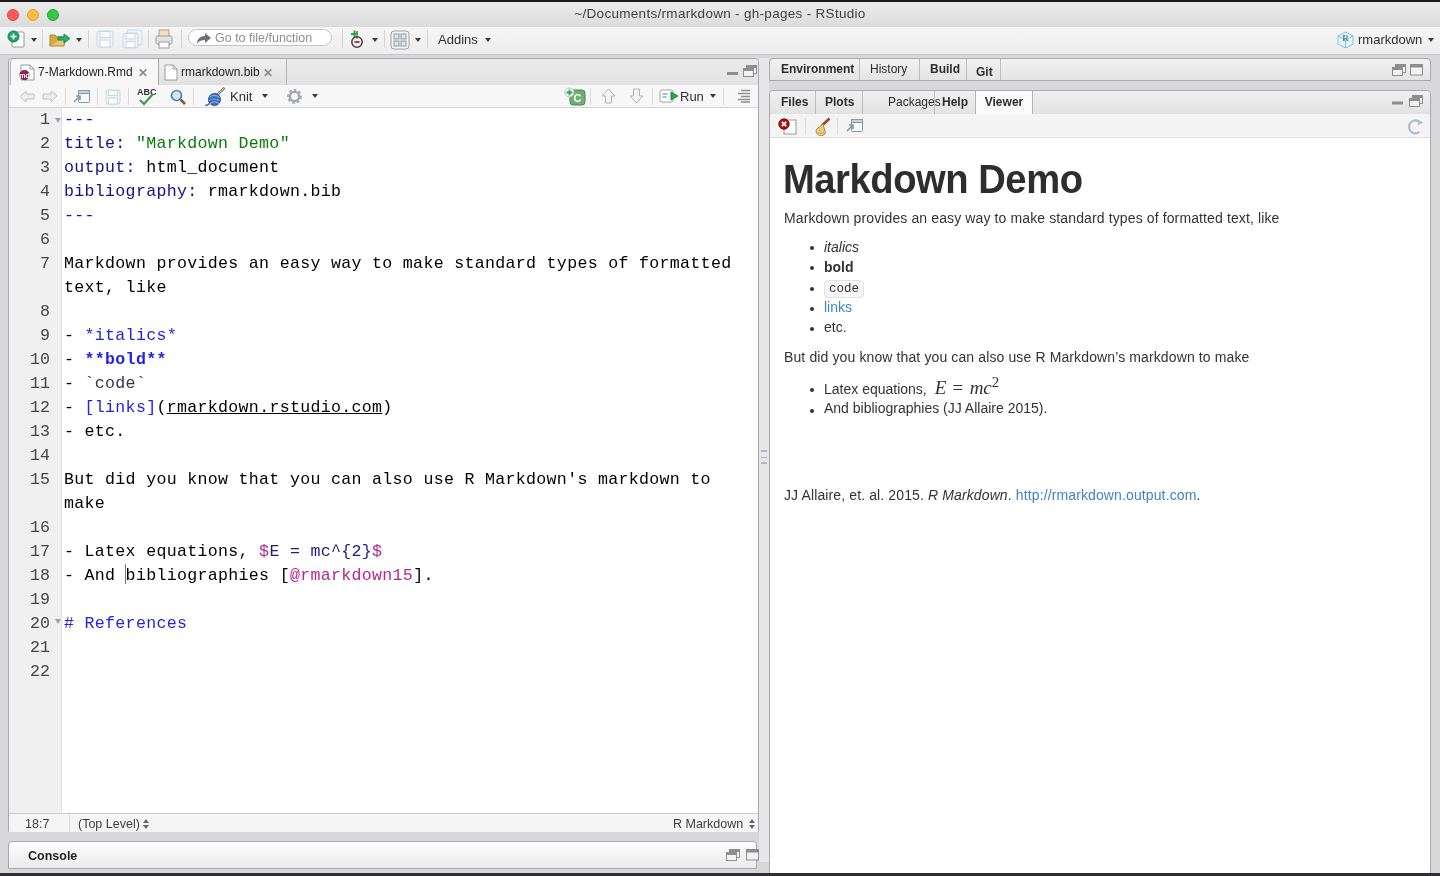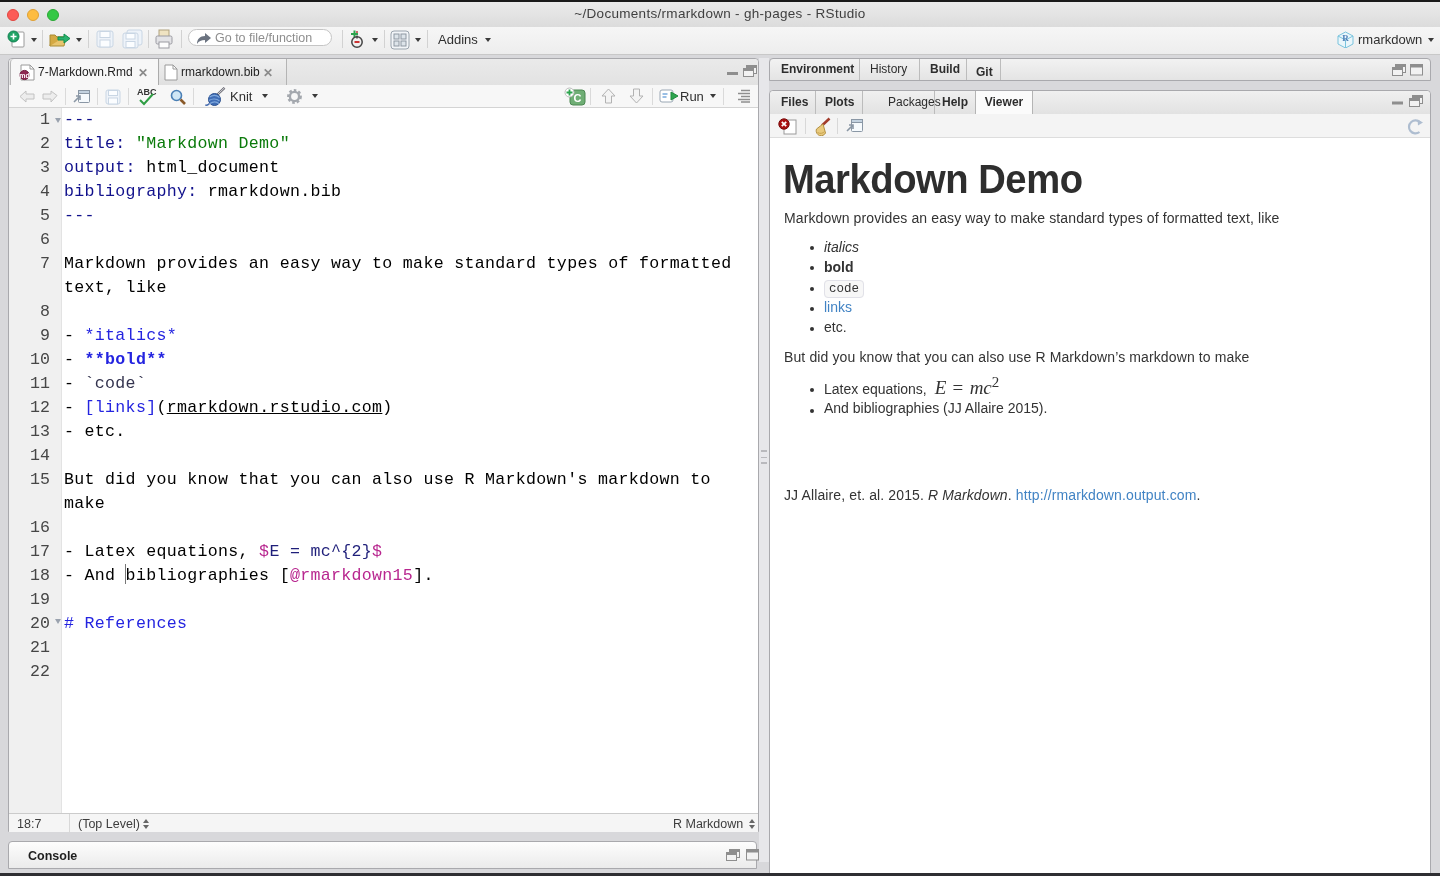--- a/index.html
+++ b/index.html
@@ -297,21 +297,21 @@
 
 - Latex equations, <span class="mg">$</span><span class="mn">E = mc^{2}</span><span class="mg">$</span>
 - And bibliographies [<span class="mg">@rmarkdown15</span>].
 
 <span class="bl"># References</span>
 
 </pre>
     </div>
   <div class="abs" id="cursor"></div>
   <div class="abs" id="edstatus">
-    <span class="abs" style="left:8px;top:3px">18:7</span>
+    <span class="abs" style="left:16px;top:3px">18:7</span>
     <div class="sep" style="left:60px;top:0;height:19px;background:#d8d8d8"></div>
     <span class="abs" style="left:69px;top:3px">(Top Level)</span>
     <svg class="abs" style="left:133px;top:5px" width="8" height="10" viewBox="0 0 8 10">
         <path d="M4 0l3 4H1zM4 10L1 6h6z" fill="#666"></path>
       </svg>
     <span class="abs" style="left:664px;top:3px">R Markdown</span>
     <svg class="abs" style="left:739px;top:5px" width="8" height="10" viewBox="0 0 8 10">
         <path d="M4 0l3 4H1zM4 10L1 6h6z" fill="#666"></path>
       </svg>
   </div>

